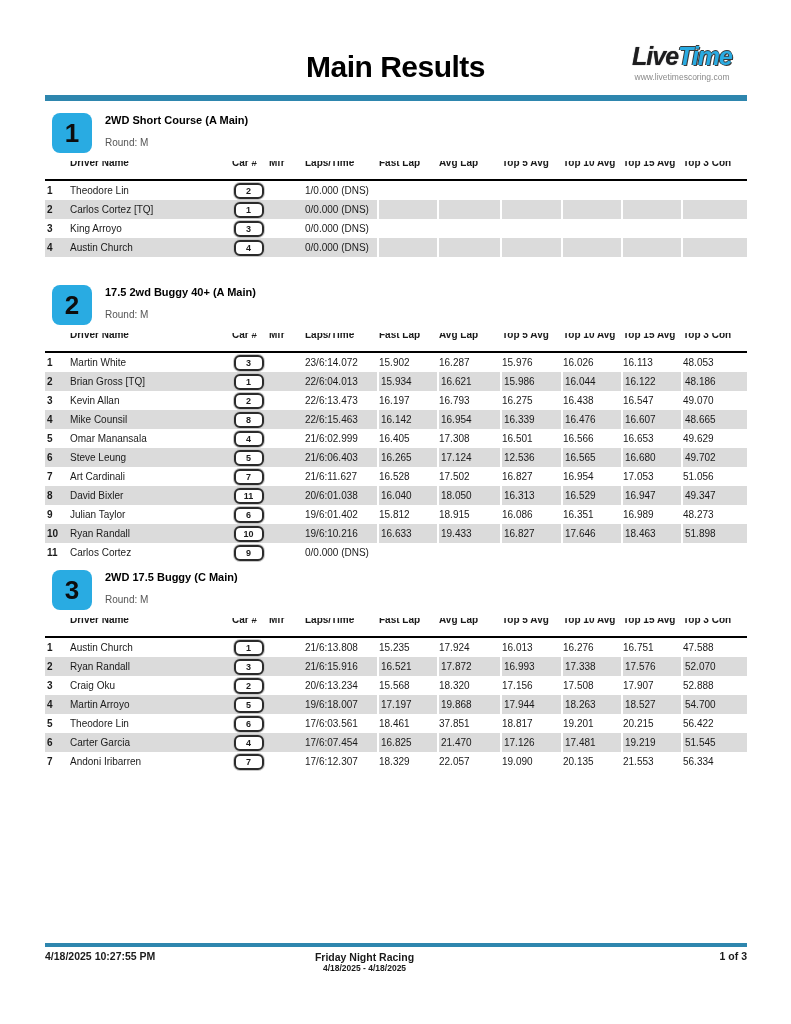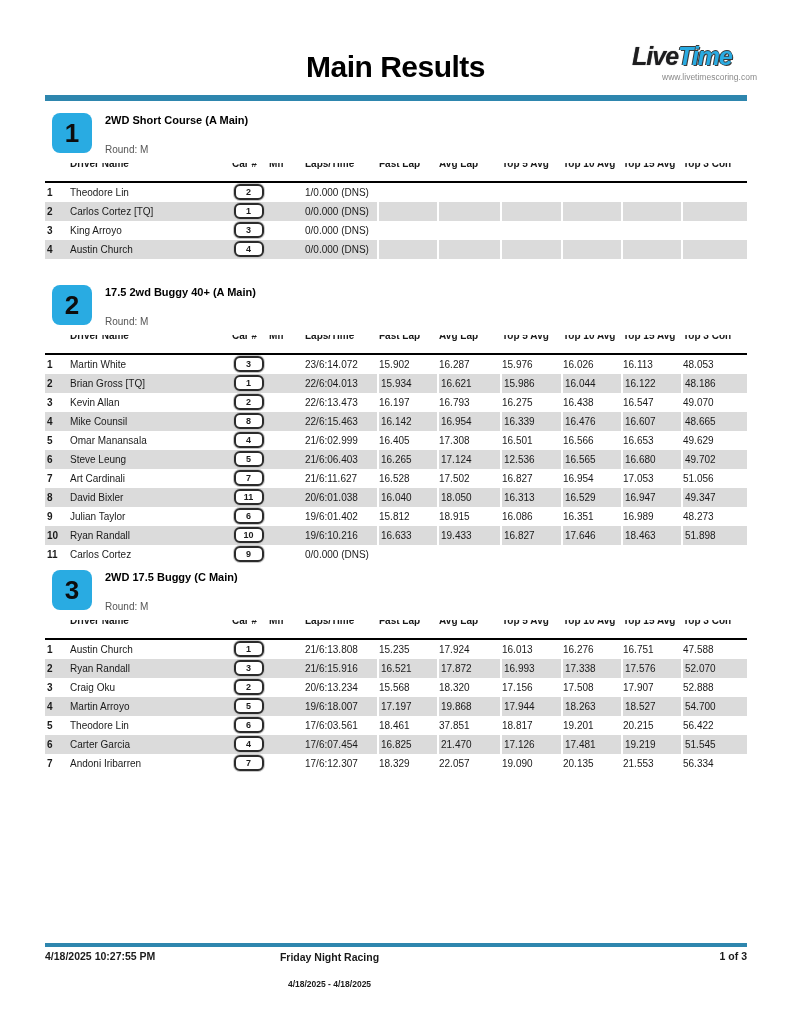--- a/index.html
+++ b/index.html
@@ -8,54 +8,54 @@
 
   
   .report-header{position:absolute;top:0;left:0;width:791px;height:108px;padding-left:12px;}
   .report-title{position:absolute;top:50px;left:0;width:791px;text-align:center;
     font-size:30px;font-weight:bold;letter-spacing:-0.5px;color:#000;}
   .logo-box{position:absolute;top:44px;right:46px;width:150px;text-align:center;}
   .logo-text{font-size:25px;font-weight:900;font-style:italic;letter-spacing:-1px;line-height:1;
     white-space:nowrap;}
   .logo-live{color:#1d1d1f;text-shadow:0 0 1px #555;}
   .logo-time{color:var(--accent);text-shadow:-1px 0 0 #3a3a3a,1px 1px 0 #3a3a3a,0 -1px 0 #3a3a3a;}
-  .logo-site{margin-top:3px;font-size:8.5px;color:#8a8a8a;text-align:right;}
+  .logo-site{margin-top:3px;font-size:8.5px;color:#8a8a8a;}
   .header-rule{position:absolute;top:95px;left:45px;width:702px;height:6px;background:var(--rule);}
 
   
   .section{position:absolute;left:45px;width:702px;}
   .section-head{display:flex;align-items:flex-start;}
   .section-badge{margin-left:7px;width:40px;height:40px;border-radius:8px;background:var(--accent);
     display:flex;align-items:center;justify-content:center;
     font-size:26px;font-weight:bold;color:#0d0d0d;flex:0 0 auto;}
   .section-titles{margin-left:13px;padding-top:1px;}
   .section-title{font-size:11px;font-weight:bold;color:#000;line-height:1.15;}
-  .section-round{margin-top:17px;font-size:10px;color:#555;}
+  .section-round{margin-top:10px;font-size:10px;color:#555;}
 
   .rtable{margin-top:8px;}
   .trow{display:grid;grid-template-columns:23px 162px 37px 36px 74px 60px 63px 61px 60px 60px 66px;
     height:19px;align-items:center;font-size:10px;}
   .thead{height:18px;font-weight:bold;border-bottom:2px solid #000;align-items:end;}
   .thead .cell{padding-bottom:16px;background:none !important;border-left:none !important;}
   .cell{height:100%;display:flex;align-items:center;overflow:hidden;white-space:nowrap;
     padding-left:2px;box-sizing:border-box;}
   .cell.c-rank{font-weight:bold;}
   .cell.c-car{justify-content:center;padding-left:0;}
   .trow.striped .cell{background:var(--stripe);}
   .trow.striped .cell.gap{border-left:2px solid #fff;}
   .car-badge{display:inline-block;min-width:22px;padding:0 2px;height:12px;line-height:12px;
     border:2px solid #2b2b2b;border-radius:6px;background:#fff;font-size:9px;font-weight:bold;
     text-align:center;box-shadow:0 0 0 1px #c8c8c8;}
 
   
   .footer-rule{position:absolute;top:943px;left:45px;width:702px;height:4px;background:var(--rule);}
   .footer-left{position:absolute;top:950px;left:45px;font-size:10.5px;font-weight:bold;}
-  .footer-center{position:absolute;top:951px;left:0;width:659px;text-align:center;}
+  .footer-center{position:absolute;top:951px;left:0;width:659px;text-align:center;padding-left:35px;}
   .footer-event{font-size:10.5px;font-weight:bold;}
-  .footer-dates{margin-top:16px;font-size:8.5px;font-weight:bold;}
+  .footer-dates{margin-top:0;font-size:8.5px;font-weight:bold;}
   .footer-right{position:absolute;top:950px;right:44px;font-size:10.5px;font-weight:bold;}
 </style>
 </head>
 <body>
 
 <div class="page" style="--accent: #29ABE2; --rule: #2E86AE; --stripe: #DBDBDB;">
 
   <div class="report-header">
     <div class="report-title">Main Results</div>
     <div class="logo-box">

